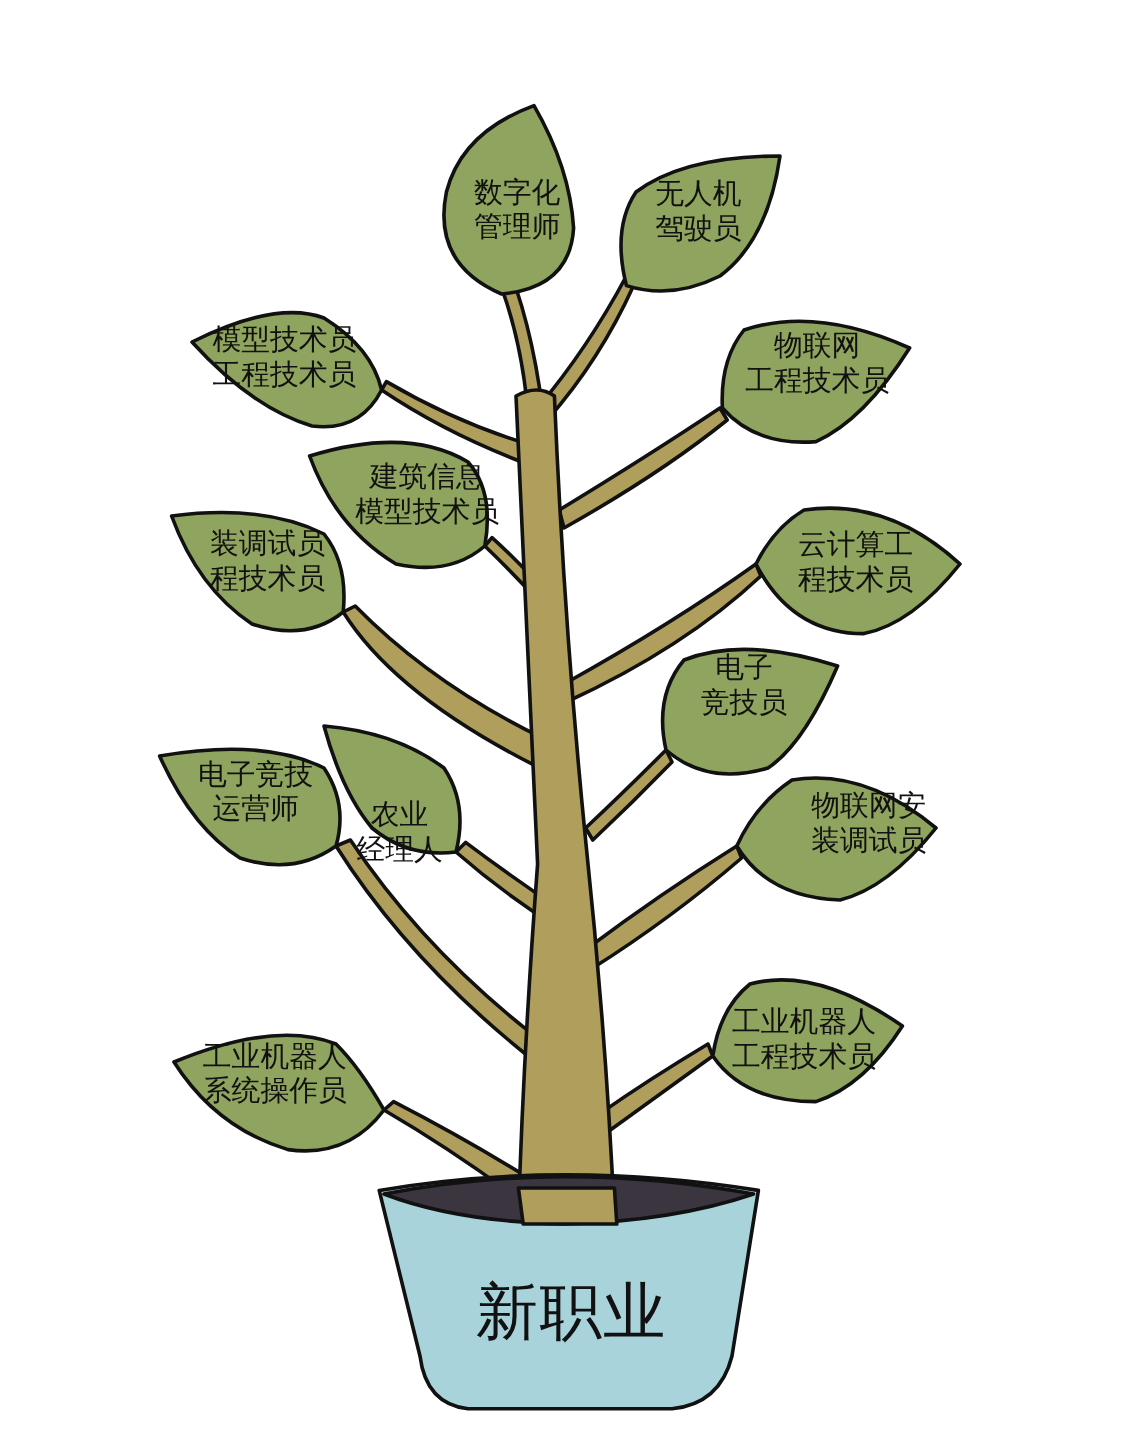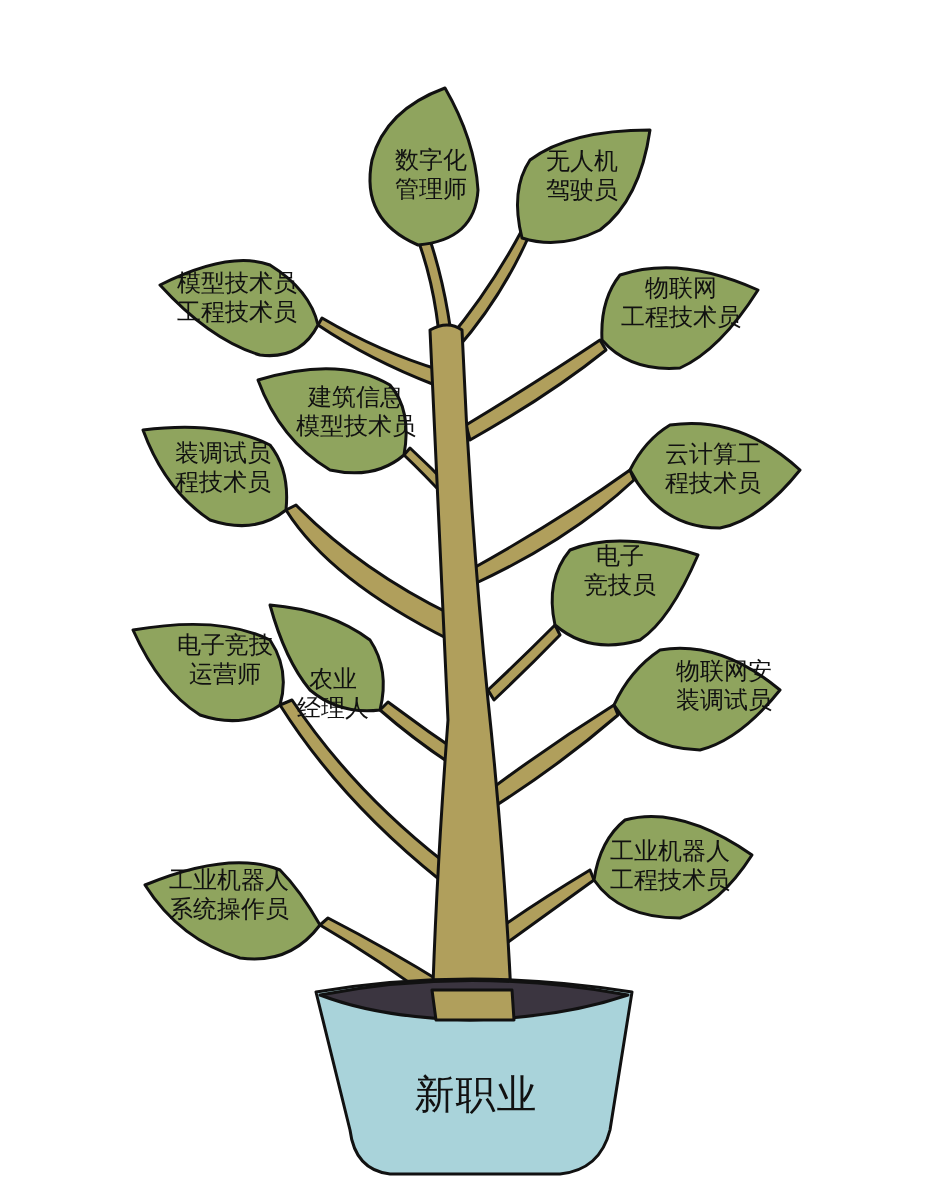--- a/index.html
+++ b/index.html
@@ -2,21 +2,21 @@
 <html><head>
 <meta charset="utf-8">
 <style>
   html, body { margin:0; padding:0; background:#ffffff; }
   body { width:946px; height:1200px; position:relative; overflow:hidden;
          font-family:"DejaVu Sans","Liberation Sans",sans-serif; }
   #art { position:absolute; left:0; top:0; width:946px; height:1200px; }
   .leaf-label { position:absolute; color:#111; font-size:24px; line-height:29px;
                 text-align:center; white-space:nowrap; transform:translate(-50%,-50%); }
   .pot-label { position:absolute; left:476px; top:1094px; transform:translate(-50%,-50%);
-               font-size:40px; color:#111; letter-spacing:1px; }
+               font-size:52px; color:#111; letter-spacing:1px; }
 </style>
 </head>
 <body>
 
 <svg id="art" viewBox="0 0 946 1200" xmlns="http://www.w3.org/2000/svg">
   <g stroke="#111" stroke-width="3" stroke-linejoin="round" stroke-linecap="round">
 
     <g fill="#b09f5c">
       <path d="M418,240 Q440,300 442,380 L456,380 Q450,300 430,240 Z"></path>
       <path d="M522,230 Q490,290 448,340 L456,350 Q500,300 528,238 Z"></path>
@@ -83,21 +83,21 @@
       <div>程技术员</div>
   </div>
   <div class="leaf-label" style="left:713px;top:469px">
     <div>云计算工</div>
       <div>程技术员</div>
   </div>
   <div class="leaf-label" style="left:620px;top:571px">
     <div>电子</div>
       <div>竞技员</div>
   </div>
-  <div class="leaf-label" style="left:225px;top:660px">
+  <div class="leaf-label" style="left:213px;top:660px">
     <div>电子竞技</div>
       <div>运营师</div>
   </div>
   <div class="leaf-label" style="left:333px;top:694px">
     <div>农业</div>
       <div>经理人</div>
   </div>
   <div class="leaf-label" style="left:724px;top:686px">
     <div>物联网安</div>
       <div>装调试员</div>

